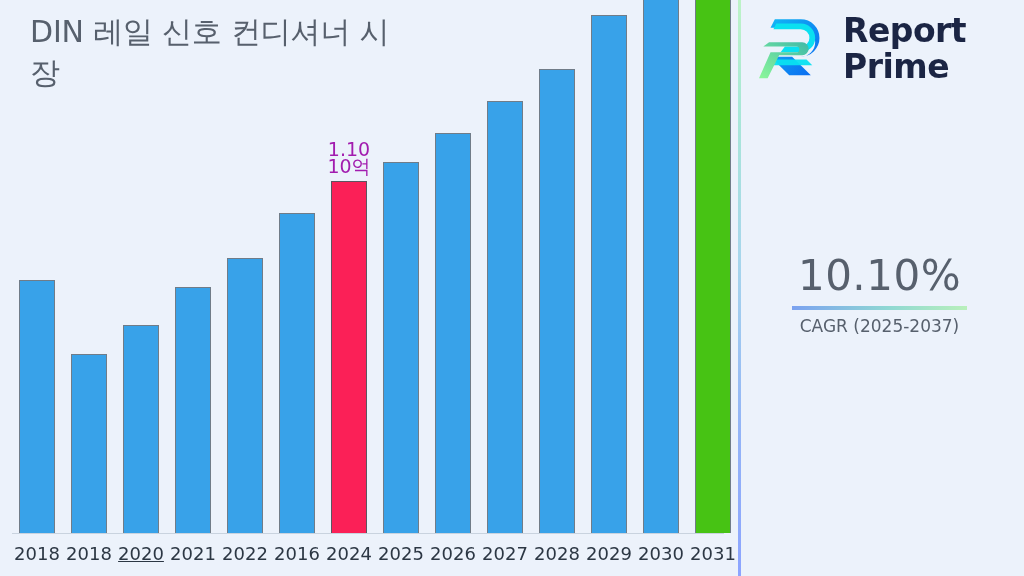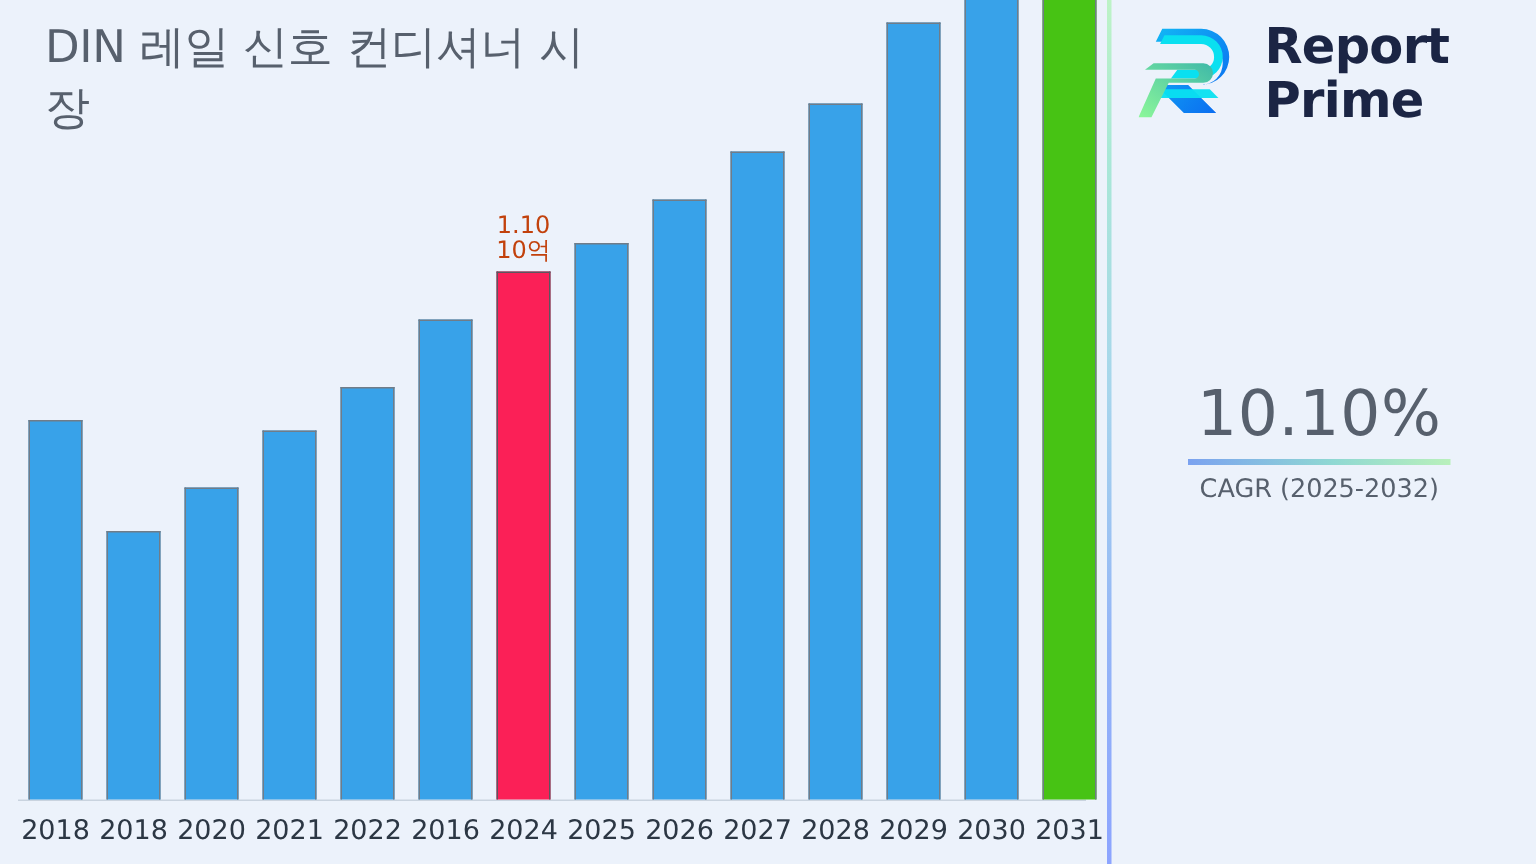--- a/index.html
+++ b/index.html
@@ -81,23 +81,23 @@
   .bar.blue  { background: #38a2e9; }
   .bar.pink  { background: #fb2057; border-color: #5c5560; }
   .bar.green { background: #47c314; border-color: #707c88; }
 
   .bar-label {
     position: absolute;
     left: 50%;
     transform: translateX(-50%);
     width: 90px;
     text-align: center;
-    font-size: 16px;
+    font-size: 19px;
     line-height: 17px;
-    color: #c2410c;
+    color: #a21caf;
     white-space: pre-line;
     margin-top: 41px;
   }
 
   .tick-label {
     position: absolute;
     top: 543px;
     width: 60px;
     text-align: center;
     font-size: 18px;
@@ -195,21 +195,21 @@
           <div class="bar blue" style="height: 253px;"></div>
         </div>
         <div class="tick-label" style="left: 7px;">2018</div>
         <div class="bar-group" style="left: 71px;">
           <div class="bar blue" style="height: 179px;"></div>
         </div>
         <div class="tick-label" style="left: 59px;">2018</div>
         <div class="bar-group" style="left: 123px;">
           <div class="bar blue" style="height: 208px;"></div>
         </div>
-        <div class="tick-label" style="left: 111px;">2020</div>
+        <div class="tick-label" style="left: 111px; text-decoration: underline;">2020</div>
         <div class="bar-group" style="left: 175px;">
           <div class="bar blue" style="height: 246px;"></div>
         </div>
         <div class="tick-label" style="left: 163px;">2021</div>
         <div class="bar-group" style="left: 227px;">
           <div class="bar blue" style="height: 275px;"></div>
         </div>
         <div class="tick-label" style="left: 215px;">2022</div>
         <div class="bar-group" style="left: 279px;">
           <div class="bar blue" style="height: 320px;"></div>
@@ -279,18 +279,18 @@
       </svg>
       <div id="logo-wordmark">
         <span class="l1">Report</span>
         <span class="l2">Prime</span>
       </div>
     </div>
 
     <div id="cagr-block">
       <div id="cagr-value">10.10%</div>
       <div id="cagr-rule"></div>
-      <div id="cagr-caption">CAGR (2025-2032)</div>
+      <div id="cagr-caption">CAGR (2025-2037)</div>
     </div>
 
   </div>
 
 </div>
 
 </body></html>

